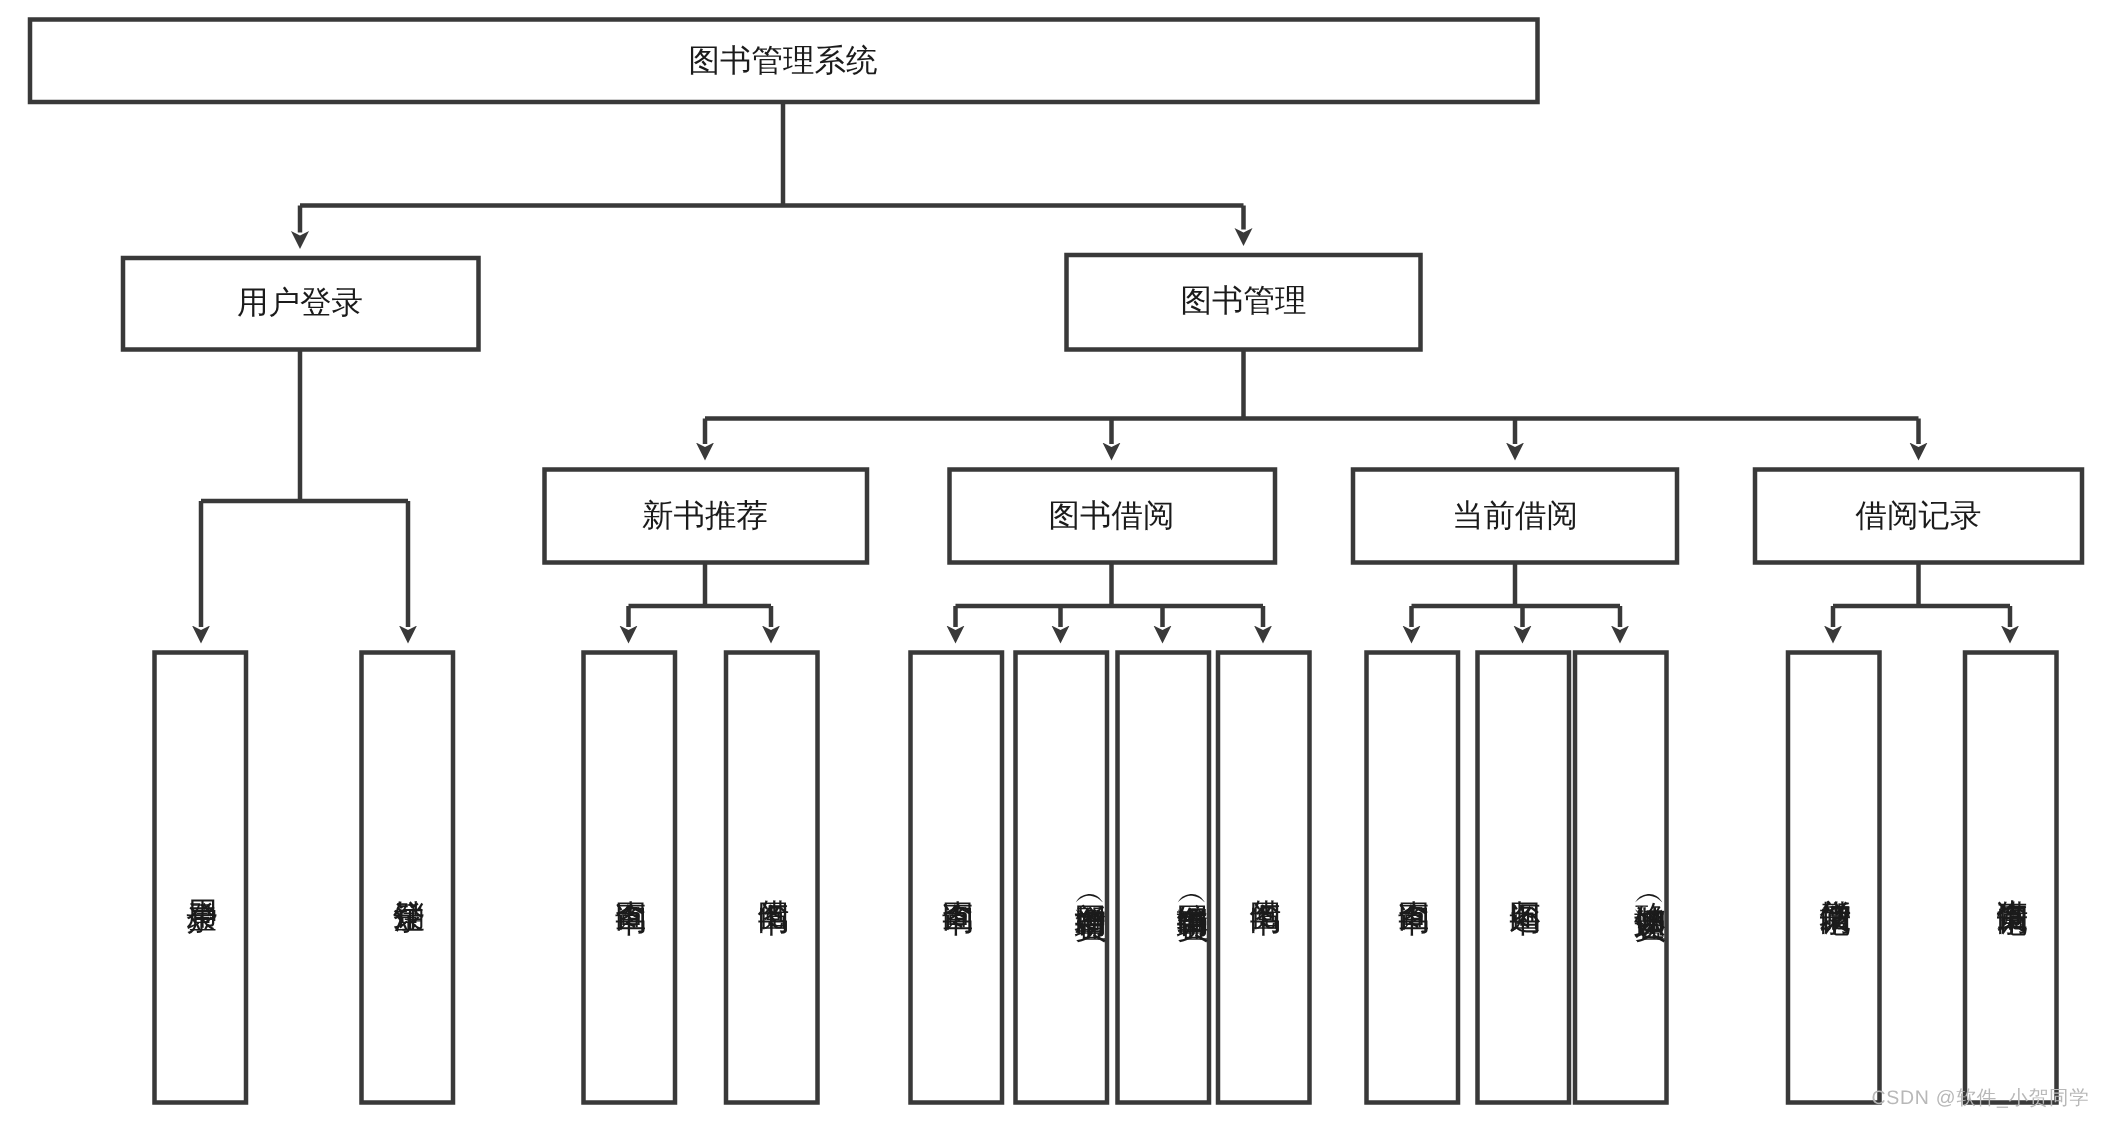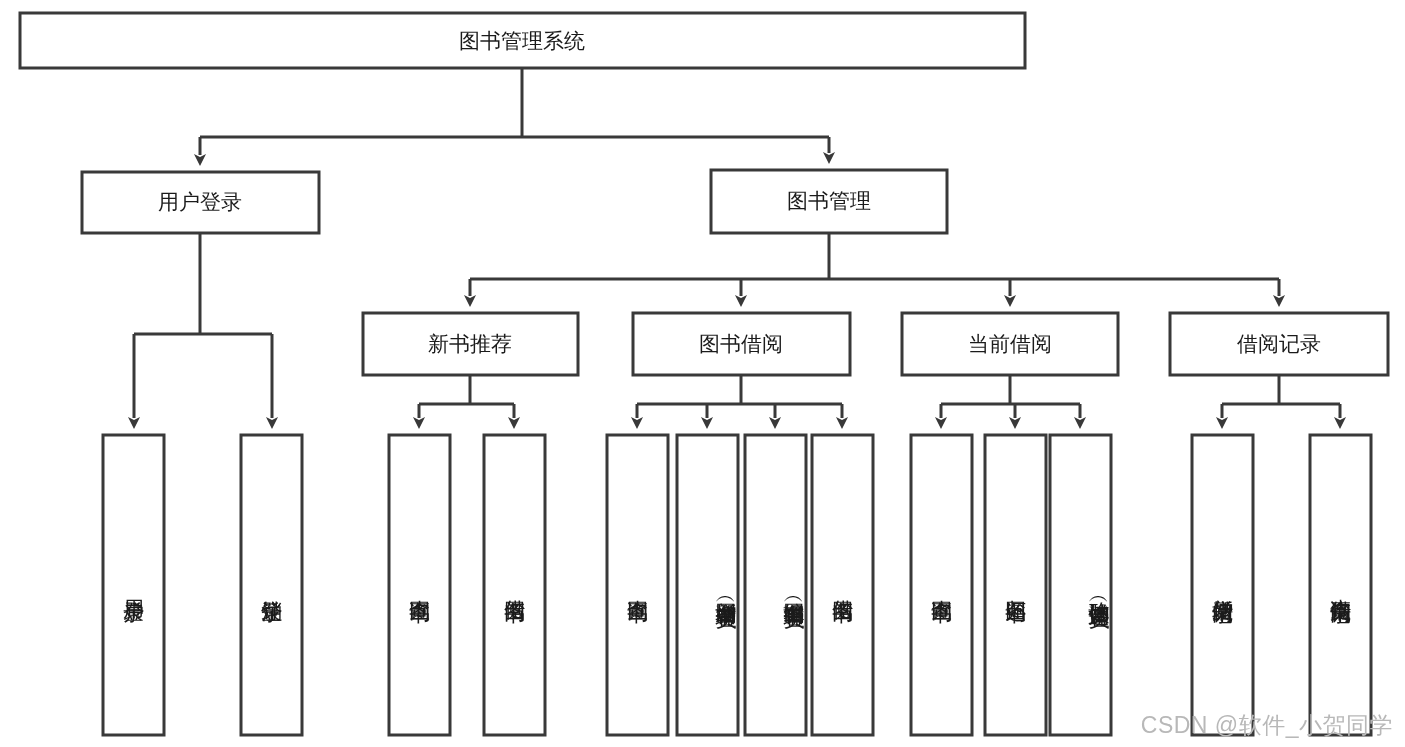--- a/index.html
+++ b/index.html
@@ -60,21 +60,21 @@
     color: #1b1b1b;
     letter-spacing: 1px;
     white-space: nowrap;
     pointer-events: none;
   }
   .watermark {
     position: absolute;
     right: 12px;
     bottom: 6px;
     font-family: "Liberation Sans", "DejaVu Sans", sans-serif;
-    font-size: 23px;
+    font-size: 13px;
     color: #b8b8b8;
     white-space: nowrap;
     letter-spacing: 0.5px;
   }
 </style>
 </head>
 <body>
 
 <div id="diagram-root">
 

